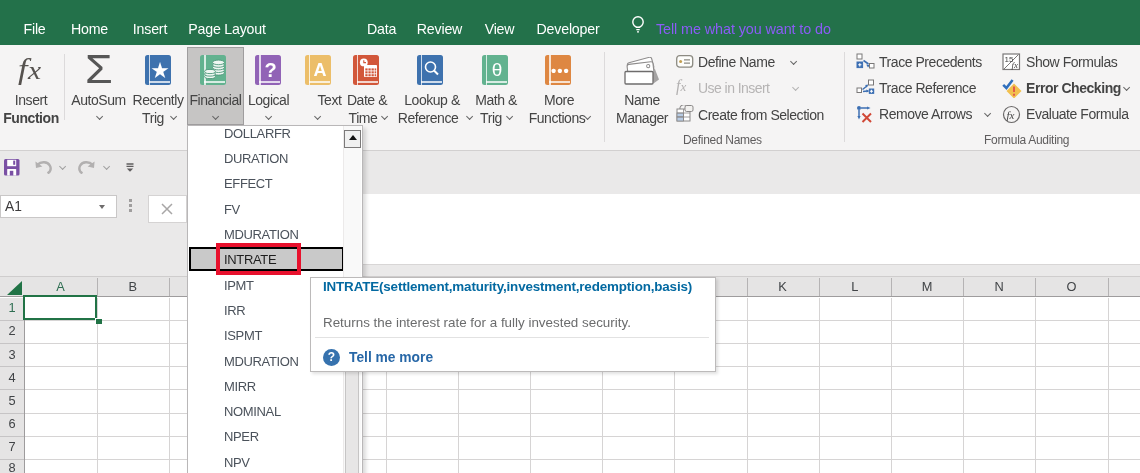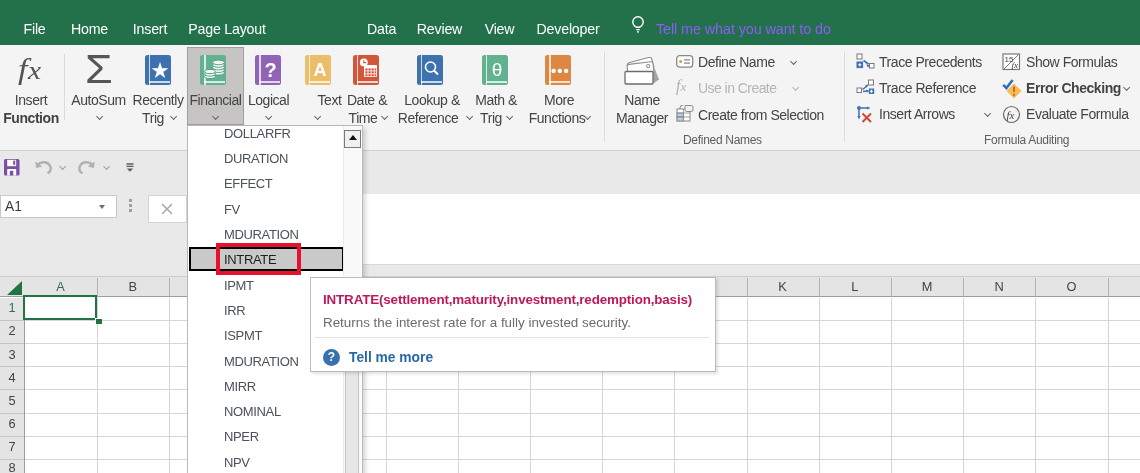--- a/index.html
+++ b/index.html
@@ -203,21 +203,21 @@
   <svg class="abs" style="left:676px;top:54px;" width="18" height="15" viewBox="0 0 18 15">
     <rect x="0.7" y="1.7" width="16" height="11.5" rx="3" fill="#fdfdfb" stroke="#8c8a82" stroke-width="1.3"></rect>
     <circle cx="4.6" cy="7.5" r="1.5" fill="#c29f52"></circle>
     <path d="M8 5.8 H14 M8 9.2 H14" stroke="#8c8a82" stroke-width="1.3"></path>
   </svg>
   <div class="smallrow-txt" style="left:698px;top:54px;">Define Name</div>
   <div class="chev" style="left:790px;top:58px;"></div>
 
   <div class="abs" style="left:676px;top:77px;width:18px;height:18px;font-family:'Liberation Serif',serif;
      font-style:italic;font-size:16px;color:#b3b1b1;">f<span style="font-size:13px;">x</span></div>
-  <div class="smallrow-txt" style="left:698px;top:79.5px;color:#b6b4b4;letter-spacing:-0.55px;">Use in Create</div>
+  <div class="smallrow-txt" style="left:698px;top:79.5px;color:#b6b4b4;letter-spacing:-0.55px;">Use in Insert</div>
   <div class="chev" style="left:792px;top:84px;opacity:0.45;"></div>
 
   <svg class="abs" style="left:676px;top:105px;" width="18" height="17" viewBox="0 0 18 17">
     <rect x="1" y="4" width="13" height="12" fill="#fff" stroke="#8a8888" stroke-width="1"></rect>
     <rect x="1" y="8" width="6.5" height="4" fill="#b8cce4" stroke="#8a8888" stroke-width="0.8"></rect>
     <rect x="1" y="12" width="6.5" height="4" fill="#b8cce4" stroke="#8a8888" stroke-width="0.8"></rect>
     <path d="M1 8 H14 M1 12 H14 M7.5 4 V16" stroke="#8a8888" stroke-width="0.8"></path>
     <path d="M4 4 a4 3.6 0 0 1 8 -1.2" fill="none" stroke="#8a8888" stroke-width="1.1"></path>
     <rect x="9" y="0.5" width="8" height="6" rx="1.6" fill="#f2f1ef" stroke="#8a8888" stroke-width="1"></rect>
   </svg>
@@ -247,21 +247,21 @@
   <div class="smallrow-txt" style="left:879px;top:80px;">Trace Reference</div>
 
   <svg class="abs" style="left:856px;top:105px;" width="19" height="19" viewBox="0 0 19 19">
     <circle cx="3" cy="3" r="2" fill="#3c6fb3"></circle>
     <path d="M5 3 H12" stroke="#3c6fb3" stroke-width="1.5"></path>
     <path d="M14.5 3 l-3.4 -1.6 v3.2 z" fill="#3c6fb3"></path>
     <path d="M3 5 V12" stroke="#3c6fb3" stroke-width="1.5"></path>
     <path d="M3 14.5 l-1.6 -3.4 h3.2 z" fill="#3c6fb3"></path>
     <path d="M6.5 8.5 L15 17 M15 8.5 L6.5 17" stroke="#d14836" stroke-width="2"></path>
   </svg>
-  <div class="smallrow-txt" style="left:879px;top:106px;">Insert Arrows</div>
+  <div class="smallrow-txt" style="left:879px;top:106px;">Remove Arrows</div>
   <div class="chev" style="left:984px;top:110px;"></div>
   <div class="grouplab" style="left:984px;top:132.5px;">Formula Auditing</div>
 
   <svg class="abs" style="left:1002px;top:53px;" width="19" height="18" viewBox="0 0 19 18">
     <rect x="1" y="1" width="16.5" height="15.5" fill="#fff" stroke="#7a7878" stroke-width="1.2"></rect>
     <path d="M16.5 1.5 L2 16" stroke="#7a7878" stroke-width="1"></path>
     <text x="2.5" y="9" font-size="8" fill="#444" font-family="Liberation Sans">15</text>
     <text x="9.5" y="15" font-size="9" font-style="italic" fill="#444" font-family="Liberation Serif">fx</text>
   </svg>
   <div class="smallrow-txt" style="left:1026px;top:54px;">Show Formulas</div>
@@ -407,21 +407,21 @@
     <div class="mitem" style="top:278.1px;">NOMINAL</div>
     <div class="mitem" style="top:303.4px;">NPER</div>
     <div class="mitem" style="top:328.7px;">NPV</div>
     <div id="mscroll"></div>
     <div style="position:absolute;left:157px;top:215px;width:12.2px;height:133px;background:#e7e6e6;border-left:1px solid #c6c5c5;border-right:1px solid #c6c5c5;"></div>
     <div id="mscrollbtn"></div>
     <div class="abs" style="left:161px;top:8.5px;width:0;height:0;border-left:4px solid transparent;border-right:4px solid transparent;border-bottom:5.5px solid #111;"></div>
   </div>
 
   <div class="abs" id="tip">
-    <div class="abs" style="left:12px;top:14px;font-size:13.4px;font-weight:bold;color:#be185d;letter-spacing:-0.15px;">INTRATE(settlement,maturity,investment,redemption,basis)</div>
+    <div class="abs" style="left:12px;top:1px;font-size:13.4px;font-weight:bold;color:#0369a1;letter-spacing:-0.15px;">INTRATE(settlement,maturity,investment,redemption,basis)</div>
     <div class="abs" style="left:12px;top:37px;font-size:13.4px;color:#6b6c6d;">Returns the interest rate for a fully invested security.</div>
     <div class="abs" style="left:4px;top:59px;width:394px;height:1px;background:#e2e2e2;"></div>
     <div class="abs" style="left:12px;top:71px;width:17px;height:17px;border-radius:50%;background:#3672ae;color:#fff;
         font-size:12px;font-weight:bold;text-align:center;line-height:17px;">?</div>
     <div class="abs" style="left:38px;top:72px;font-size:13.8px;font-weight:bold;color:#2767a7;">Tell me more</div>
   </div>
 
 </div>
 
 </body></html>

